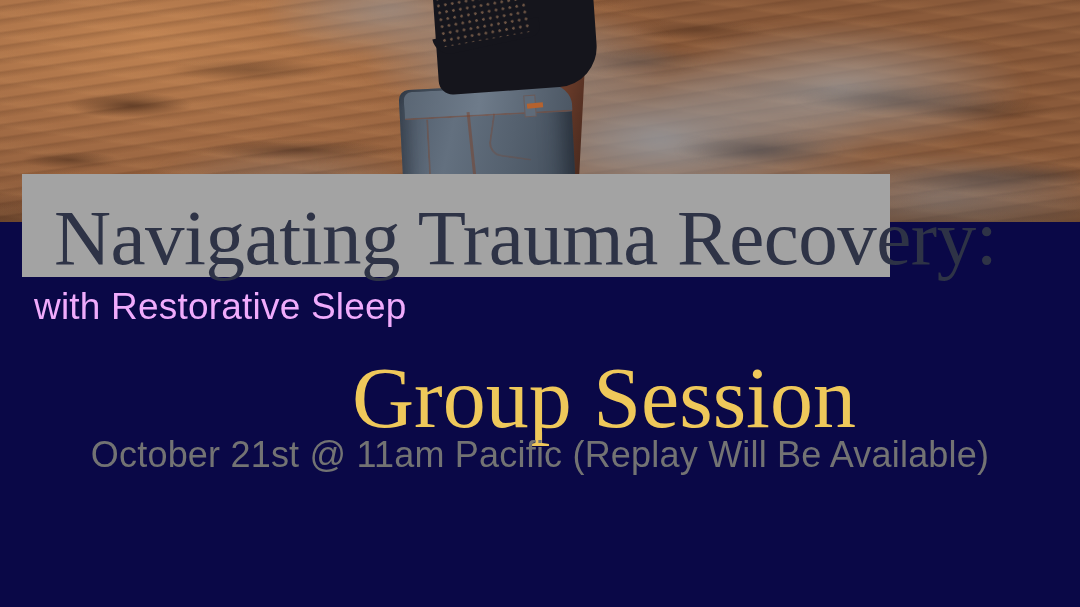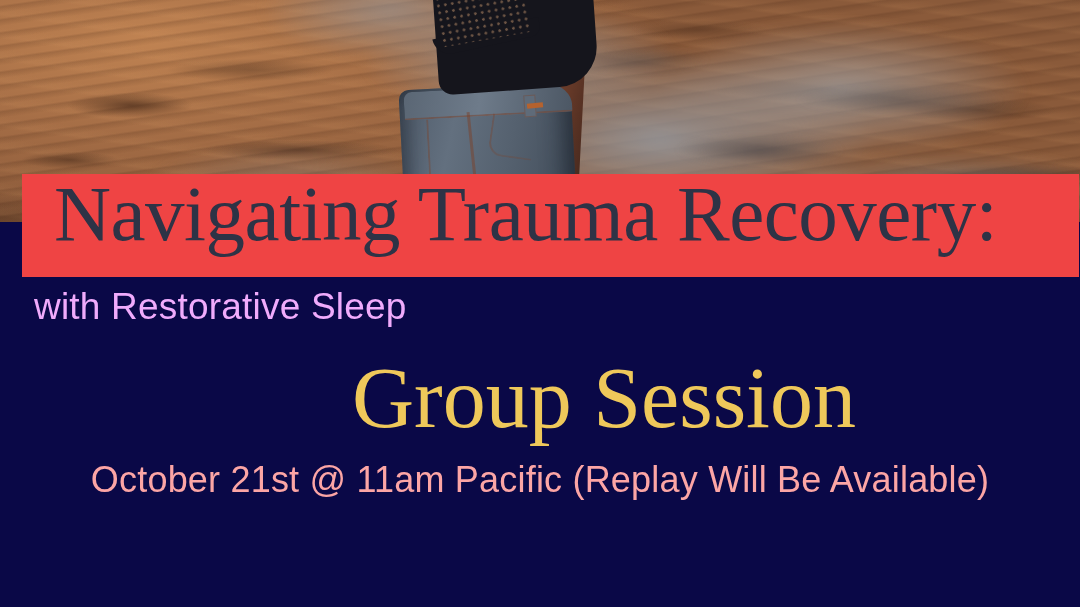--- a/index.html
+++ b/index.html
@@ -227,25 +227,25 @@
     width: 1080px;
     height: 385px;
     background: #0a0847;
   }
 
   
   .title-band {
     position: absolute;
     left: 22px;
     top: 174px;
-    width: 1057px;
+    width: 868px;
     height: 103px;
-    background: #ef4444;
+    background: #a3a3a3;
     display: flex;
-    align-items: flex-start;
+    align-items: flex-end;
   }
   .title-text {
     display: block;
     margin-left: 32px;
     color: #2e3346;
     font-family: "Liberation Serif", "DejaVu Serif", serif;
     font-size: 79px;
     line-height: 1;
     letter-spacing: -0.5px;
     white-space: nowrap;
@@ -276,24 +276,24 @@
     font-size: 86px;
     line-height: 1;
     letter-spacing: 0px;
     white-space: nowrap;
   }
 
   
   .dateline {
     position: absolute;
     left: 0;
-    top: 462px;
+    top: 437px;
     width: 1080px;
     text-align: center;
-    color: #fca5a5;
+    color: #737373;
     font-family: "Liberation Sans", sans-serif;
     font-size: 36px;
     line-height: 1;
     letter-spacing: 0.2px;
     white-space: nowrap;
   }
 </style>
 </head>
 <body>
 

